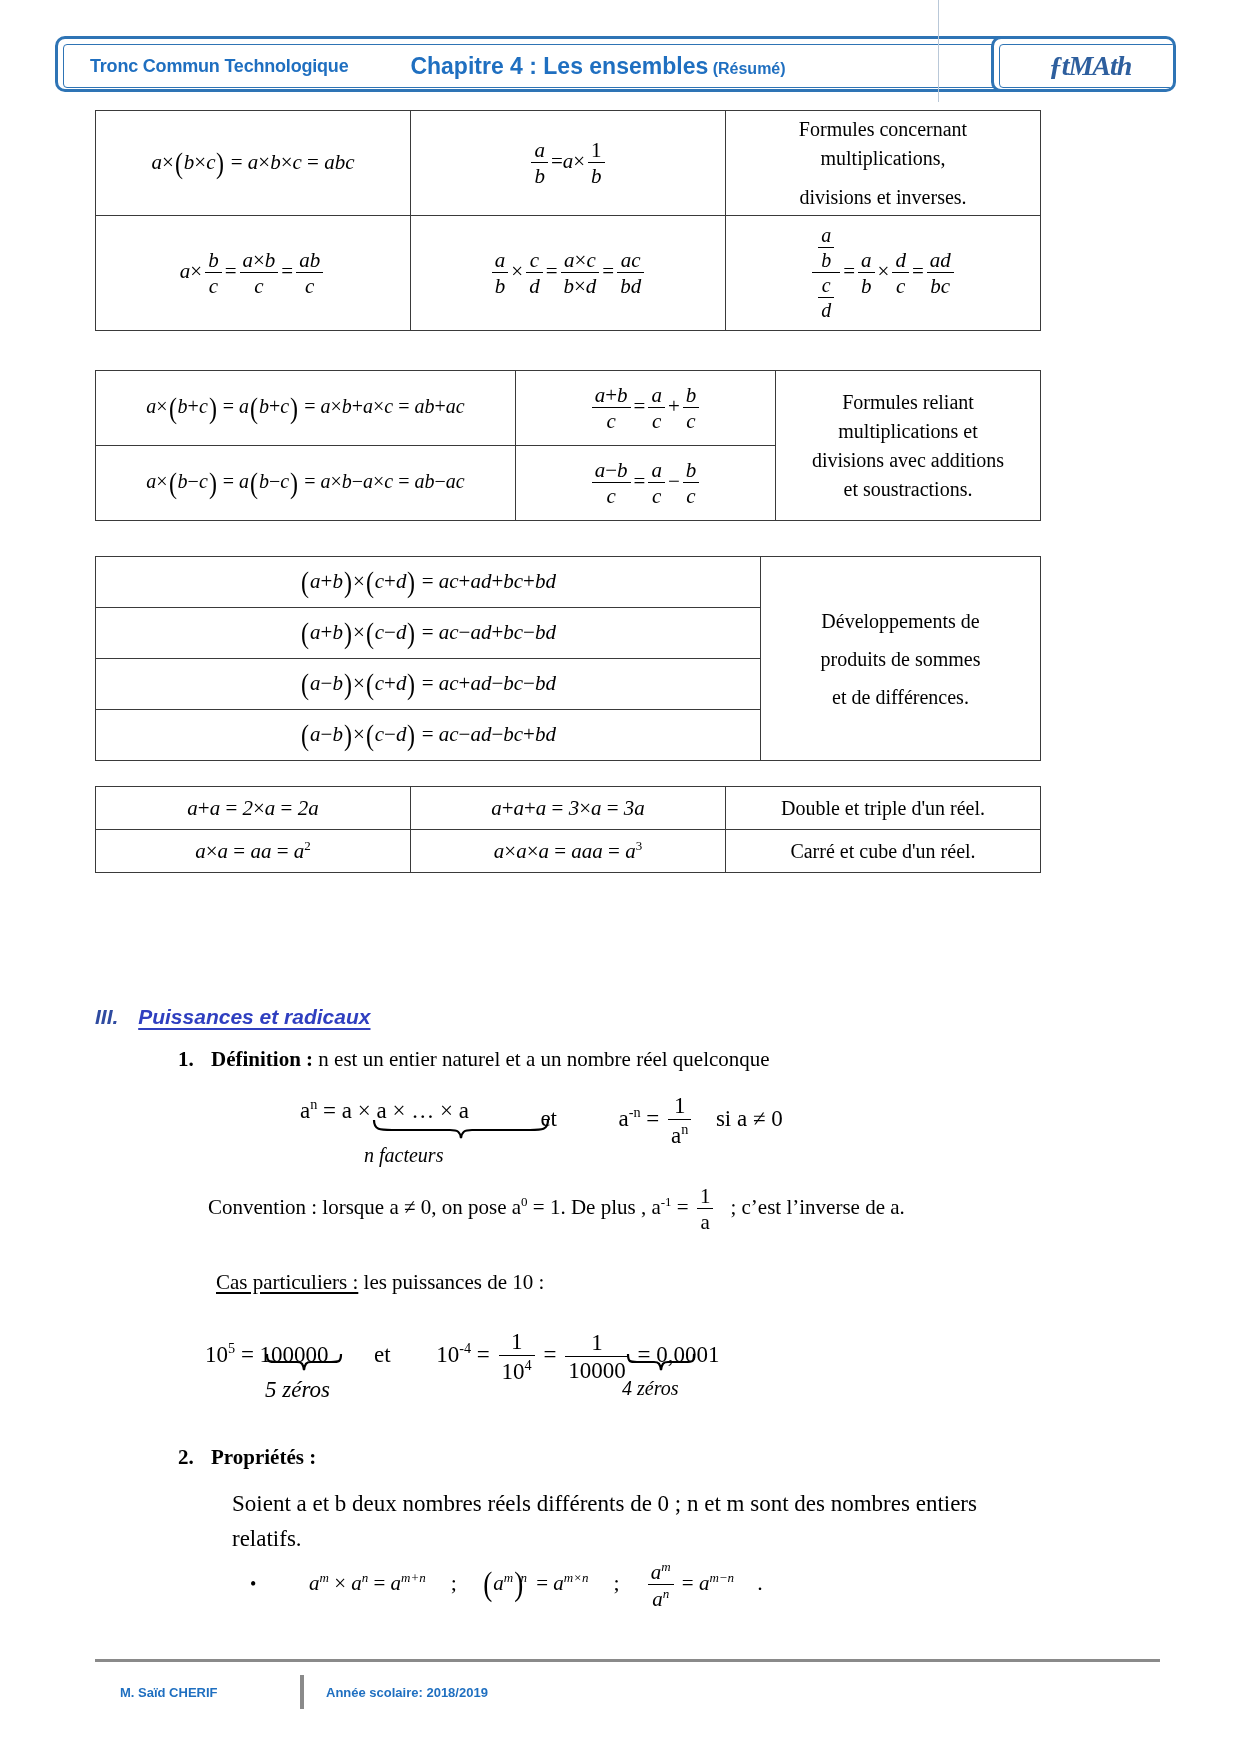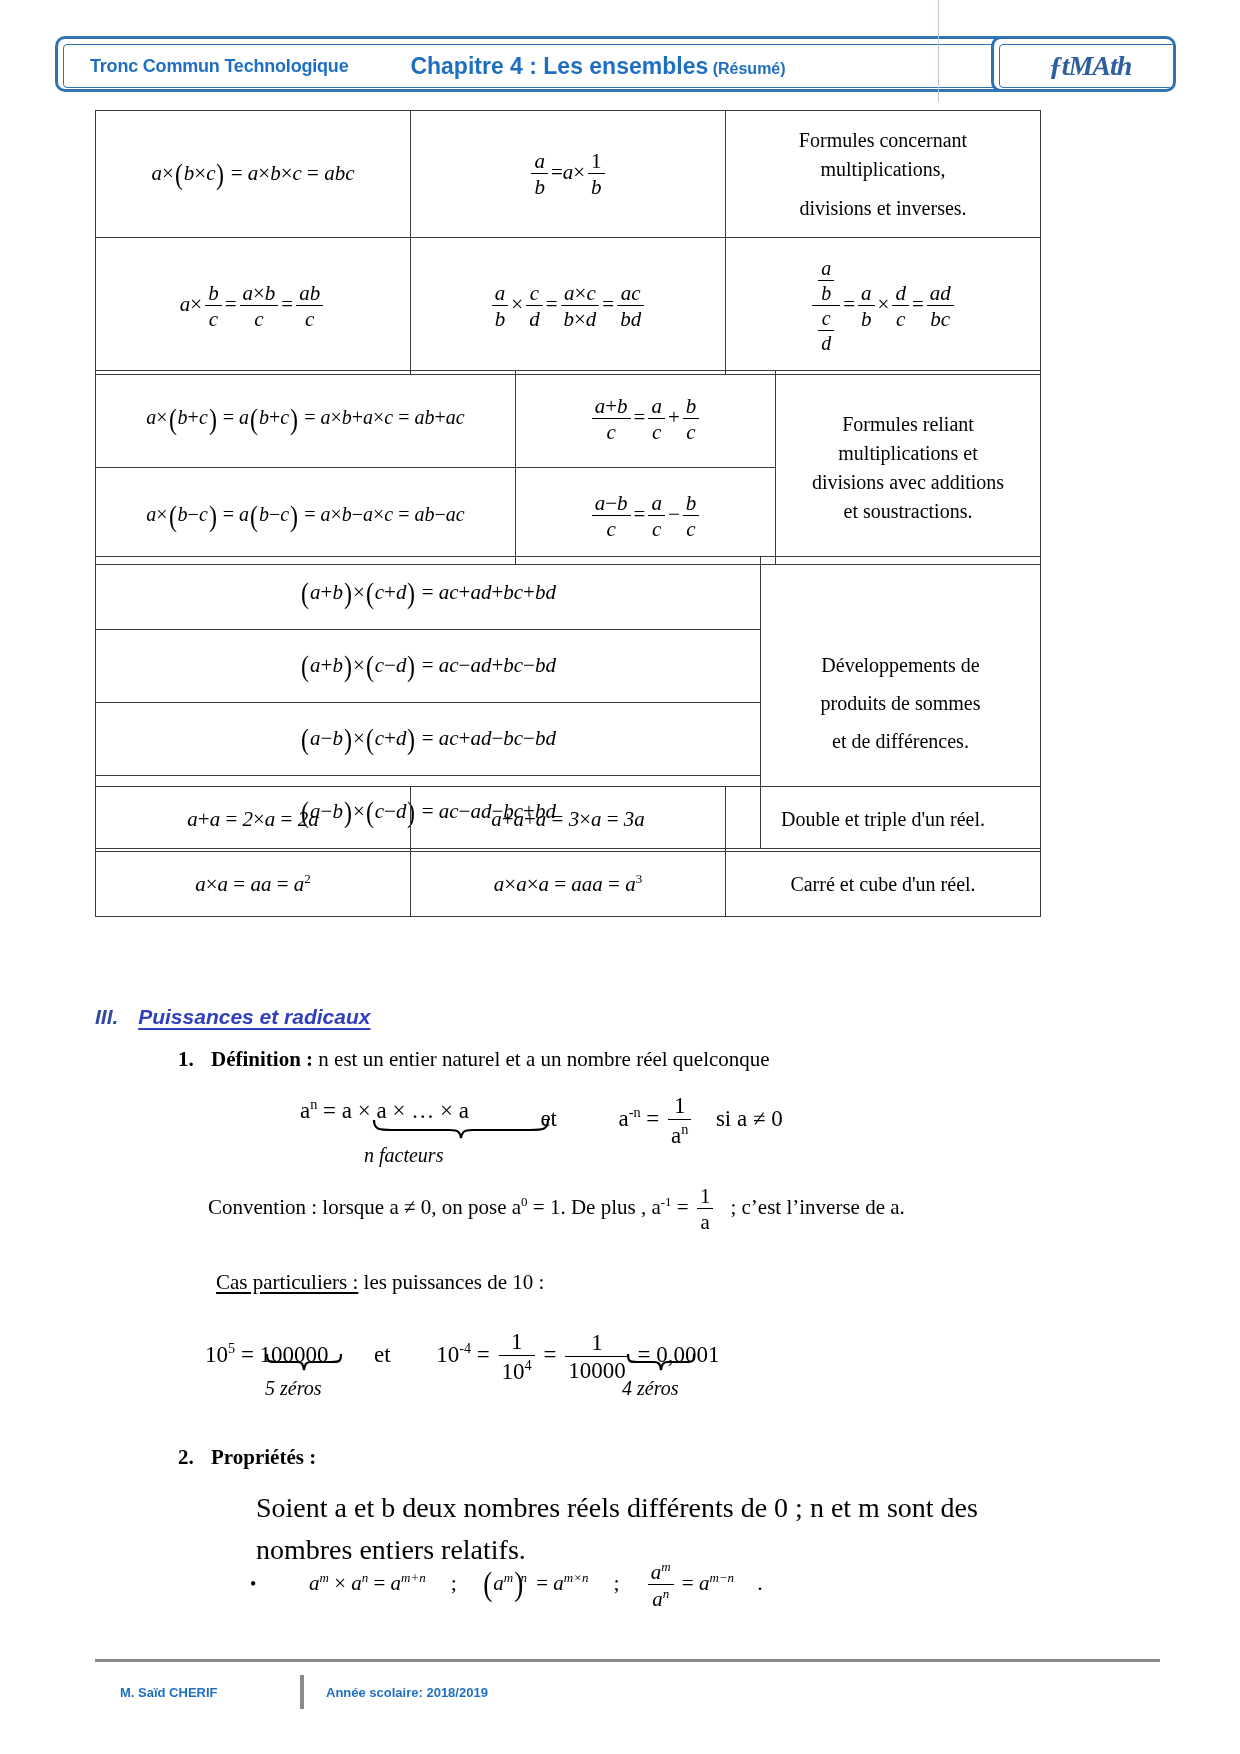--- a/index.html
+++ b/index.html
@@ -129,21 +129,21 @@
   
   .mtable {
     position: absolute;
     border-collapse: collapse;
     table-layout: fixed;
   }
   .mtable td {
     border: 1px solid #3a3a3a;
     text-align: center;
     vertical-align: middle;
-    padding: 13px 8px;
+    padding: 2px 8px;
     font-family: "Liberation Serif", serif;
   }
   .math {
     font-family: "Liberation Serif", serif;
     font-style: italic;
     font-size: 21px;
     white-space: nowrap;
     display: inline-block;
     line-height: 1.15;
   }
@@ -481,33 +481,33 @@
       =
       <span class="frac"><span class="num">1</span><span class="den">10000</span></span>
       =
       <span>0,000</span><span>1</span>
     </span>
   </div>
 
   <svg style="position:absolute; left:265px; top:1352px;" width="78" height="20" viewBox="0 0 78 20">
     <path d="M2,2 C2,10 4,10 12,10 L32,10 C37,10 38,12 39,18 C40,12 41,10 46,10 L66,10 C74,10 76,10 76,2" fill="none" stroke="#000" stroke-width="2.2"></path>
   </svg>
-  <div class="para ub-label" style="left:265px; top:1373px; font-size:20px;">5 zéros</div>
+  <div class="para ub-label" style="left:265px; top:1373px; font-size:23px;">5 zéros</div>
 
   <svg style="position:absolute; left:626px; top:1352px;" width="70" height="20" viewBox="0 0 70 20">
     <path d="M2,2 C2,10 4,10 11,10 L28,10 C33,10 34,12 35,18 C36,12 37,10 42,10 L59,10 C67,10 68,10 68,2" fill="none" stroke="#000" stroke-width="2.2"></path>
   </svg>
   <div class="para ub-label" style="left:622px; top:1373px; font-size:20px;">4 zéros</div>
 
   <div class="item-head" style="left:178px; top:1445px;">
     <span class="n">2.</span>
     <span class="lbl">Propriétés :</span>
   </div>
 
-  <div class="para" style="left:256px; top:1487px; width:780px; font-size:28px;">
+  <div class="para" style="left:232px; top:1487px; width:780px; font-size:23px;">
     <span>Soient a et b deux nombres réels différents de 0 ; n et m sont des nombres entiers relatifs.</span>
   </div>
 
   <div class="para" style="left:250px; top:1560px; font-size:22px; white-space:nowrap;">
     <span style="display:inline-block; width:26px; font-size:18px;">•</span>
     <span style="display:inline-block; width:22px"></span>
     <span class="math">a<span class="sup">m</span> <span class="op">×</span> a<span class="sup">n</span> <span class="op">=</span> a<span class="sup">m+n</span></span>
     <span style="display:inline-block; width:14px"></span>
     <span style="font-style:normal">;</span>
     <span style="display:inline-block; width:14px"></span>

